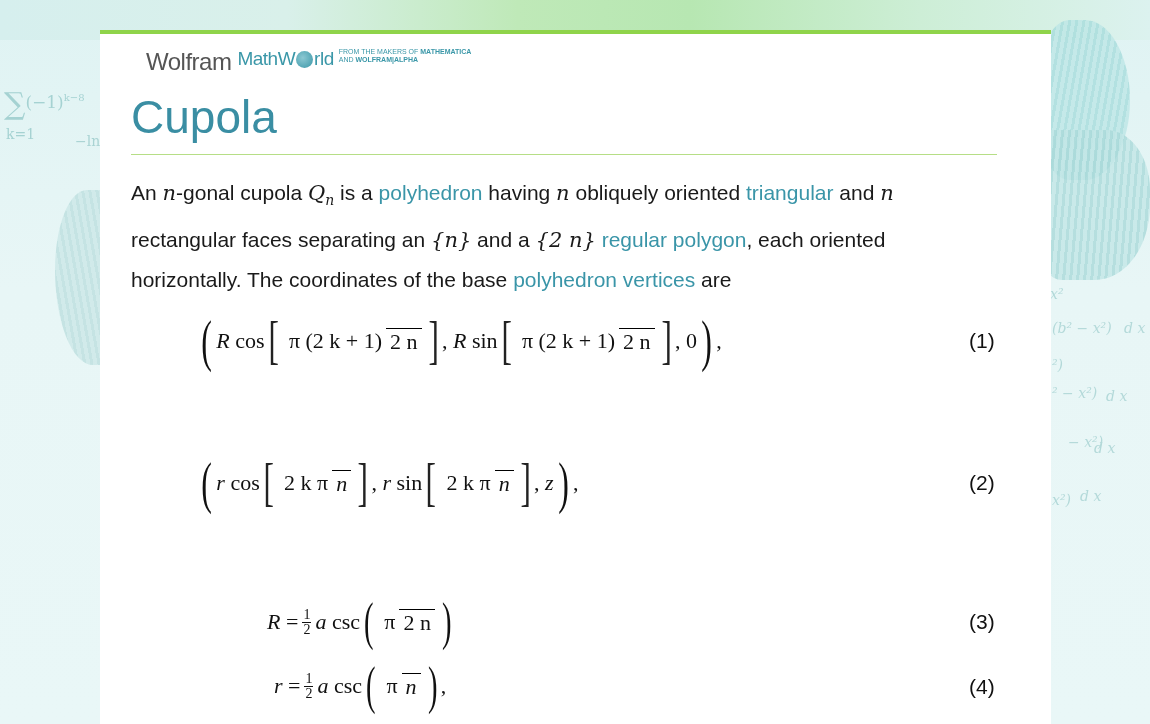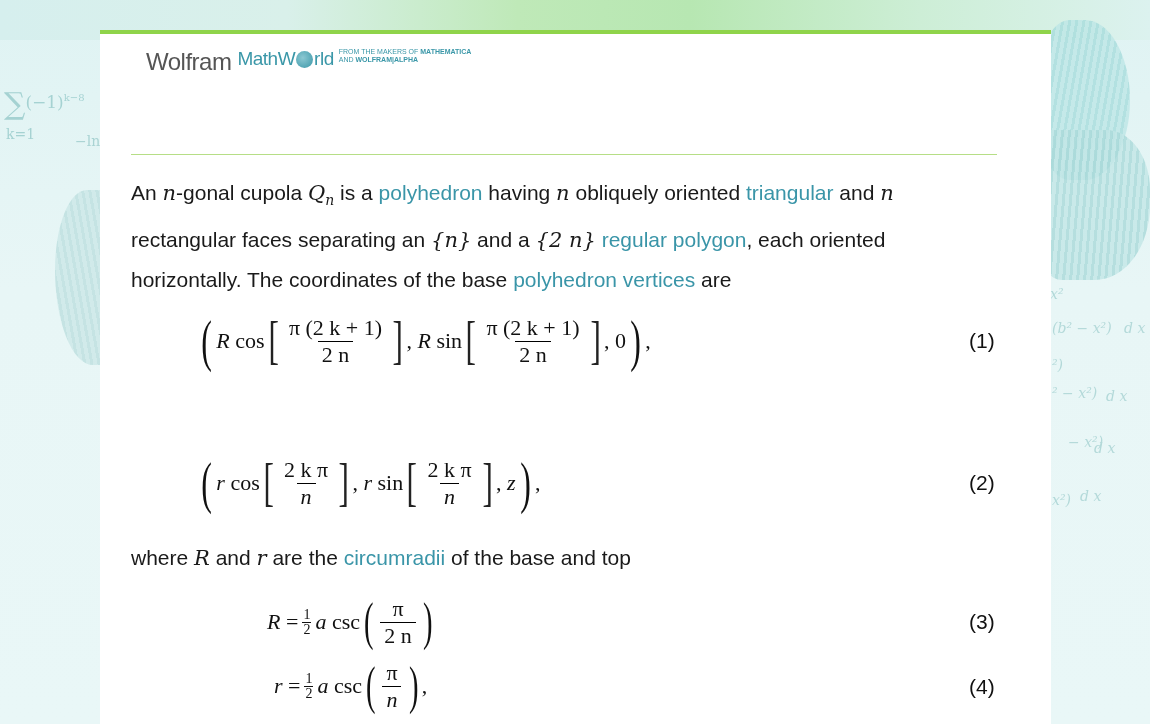--- a/index.html
+++ b/index.html
@@ -60,21 +60,21 @@
   }
   .rule { position:absolute; left:31px; top:120px; width:866px; height:1px; background:#b6de86; }
 
   .para { position:absolute; left:31px; width:860px; font-size:21px; color:#1a1a1a; line-height:39px; }
   .link { color:#3a95a8; cursor:pointer; }
   .m { font-family:"DejaVu Serif","Liberation Serif",serif; font-style:italic; }
 
   .eq { position:absolute; left:0; width:951px; font-family:"Liberation Serif","DejaVu Serif",serif; font-size:22px; color:#111; }
   .eq .body { position:absolute; display:flex; align-items:center; white-space:nowrap; }
   .eq .num { position:absolute; left:869px; font-family:"Liberation Sans",sans-serif; font-size:21px; }
-  .frac { display:inline-flex; flex-direction:column; align-items:center; margin:0 3px; vertical-align:middle; }
+  .frac { display:inline-flex; flex-direction:row; align-items:center; margin:0 3px; vertical-align:middle; }
   .frac .n { padding:0 4px; line-height:26px; }
   .frac .d { padding:0 4px; border-top:1px solid #000000; line-height:26px; }
   .small-frac { display:inline-flex; flex-direction:column; align-items:center; font-size:14px; vertical-align:middle; margin:0 4px; }
   .small-frac .n { line-height:14px; }
   .small-frac .d { border-top:1px solid #111; line-height:14px; padding:0 1px; }
   .bigb { font-size:58px; font-weight:100; line-height:50px; transform:scaleX(0.55); display:inline-block; }
   .bigsq { font-size:52px; line-height:50px; transform:scaleX(0.6); display:inline-block; color:#222; }
   .it { font-style:italic; }
 </style>
 </head>
@@ -104,20 +104,21 @@
 
   <div class="logo">
     <span class="logo-wolfram">Wolfram</span>
     <span class="logo-mw"><span>MathW</span><span class="globe"></span><span>rld</span></span>
     <span class="tagline">
       <span>FROM THE MAKERS OF </span><b>MATHEMATICA</b><br>
       <span>AND </span><b>WOLFRAM|ALPHA</b>
     </span>
   </div>
 
+  <h1 class="title">Cupola</h1>
   <div class="rule"></div>
 
   <div class="para" style="top:139px;">
     <span>An </span><span class="m">n</span><span>-gonal cupola </span><span class="m">Q</span><sub class="m" style="font-size:14px">n</sub><span> is a </span><a class="link">polyhedron</a><span> having </span><span class="m">n</span><span> obliquely oriented </span><a class="link">triangular</a><span> and </span><span class="m">n</span><span> rectangular faces separating an </span><span class="m">{n}</span><span> and a </span><span class="m">{2 n}</span><span> </span><a class="link">regular polygon</a><span>, each oriented horizontally. The coordinates of the base </span><a class="link">polyhedron vertices</a><span> are</span>
   </div>
 
   <div class="eq" style="top:272px;height:70px;">
     <div class="body" style="left:97px;top:0;height:70px;">
       <span class="bigb">(</span><span class="it">R</span>&nbsp;<span>cos</span>
       <span class="bigsq">[</span><span class="frac">
@@ -141,23 +142,20 @@
           <span class="d it">n</span>
         </span><span class="bigsq">]</span>,&nbsp;<span class="it">r</span>&nbsp;<span>sin</span>
       <span class="bigsq">[</span><span class="frac">
           <span class="n">2 k π</span>
           <span class="d it">n</span>
         </span><span class="bigsq">]</span>,&nbsp;<span class="it">z</span><span class="bigb">)</span>,
     </div>
     <span class="num" style="top:23px;">(2)</span>
   </div>
 
-  <div class="para" style="top:504px;">
-    <span>where </span><span class="m">R</span><span> and </span><span class="m">r</span><span> are the </span><a class="link">circumradii</a><span> of the base and top</span>
-  </div>
 
   <div class="eq" style="top:556px;height:64px;">
     <div class="body" style="left:167px;top:0;height:64px;">
       <span class="it">R</span>&nbsp;=
       <span class="small-frac">
           <span class="n">1</span>
           <span class="d">2</span>
         </span>
       <span class="it">a</span>&nbsp;<span>csc</span>
       <span class="bigb" style="font-size:52px">(</span><span class="frac">

